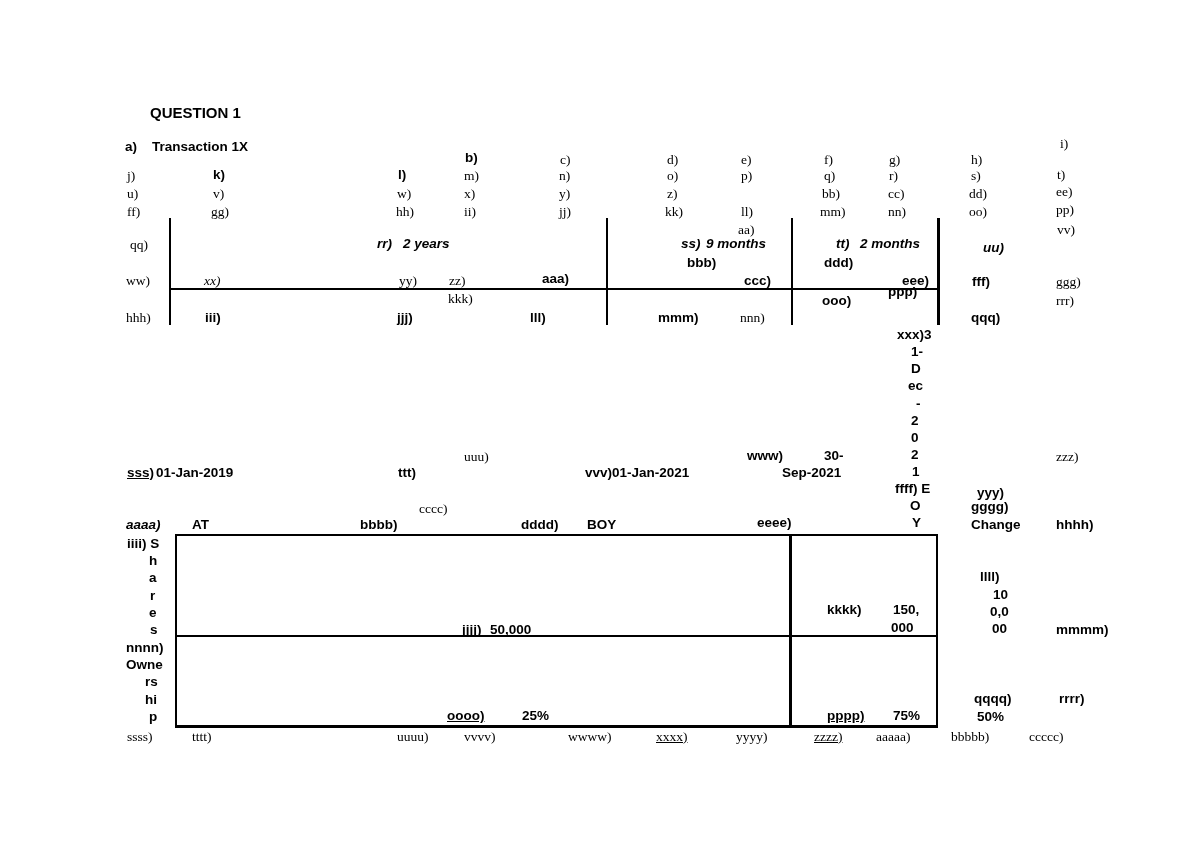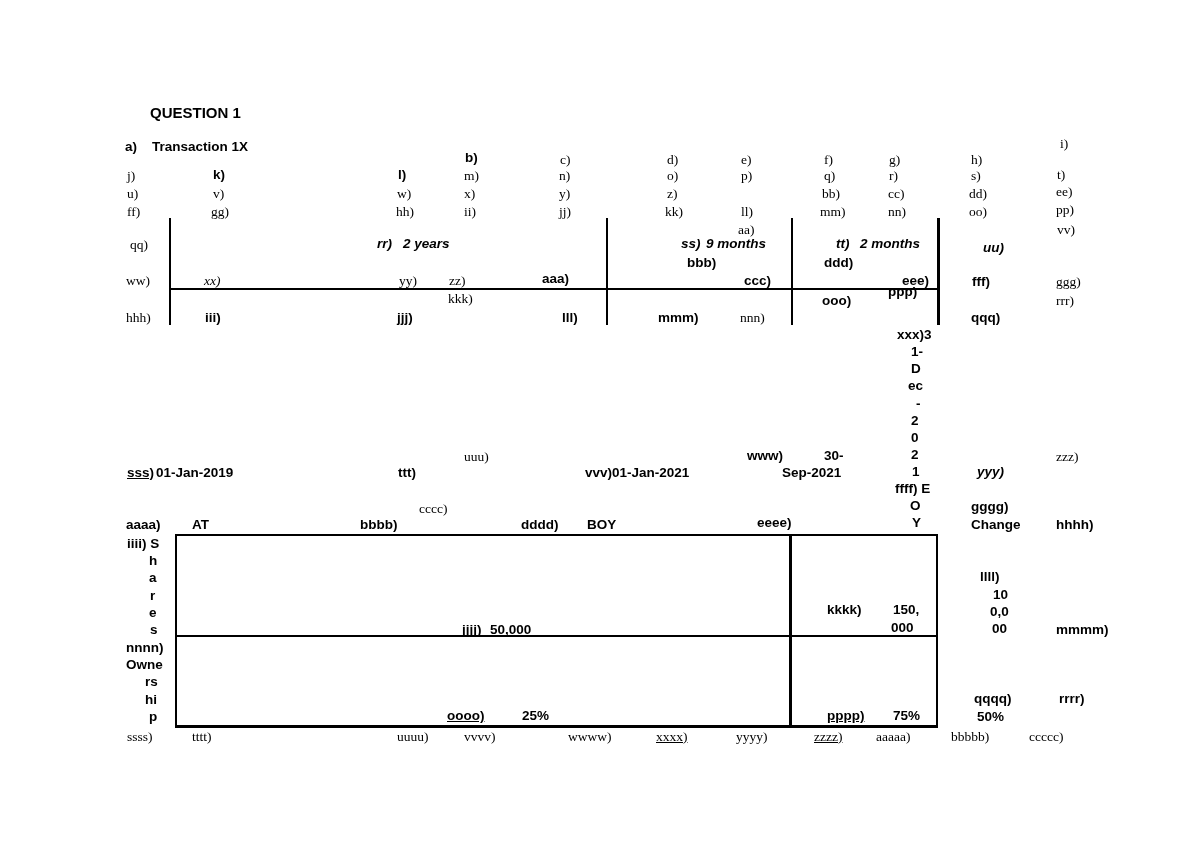--- a/index.html
+++ b/index.html
@@ -83,21 +83,21 @@
     <span class="lbl s-b" style="left: 902px; top: 273px;">eee)</span>
     <span class="lbl s-b" style="left: 972px; top: 274px;">fff)</span>
     <span class="lbl s-r" style="left: 1056px; top: 274px;">ggg)</span>
     <span class="lbl s-r" style="left: 448px; top: 291px;">kkk)</span>
     <span class="lbl s-b" style="left: 822px; top: 293px;">ooo)</span>
     <span class="lbl s-b" style="left: 888px; top: 284px;">ppp)</span>
     <span class="lbl s-r" style="left: 1056px; top: 293px;">rrr)</span>
     <span class="lbl s-r" style="left: 126px; top: 310px;">hhh)</span>
     <span class="lbl s-b" style="left: 205px; top: 310px;">iii)</span>
     <span class="lbl s-b" style="left: 397px; top: 310px;">jjj)</span>
-    <span class="lbl s-b" style="left: 562px; top: 310px;">lll)</span>
+    <span class="lbl s-b" style="left: 530px; top: 310px;">lll)</span>
     <span class="lbl s-b" style="left: 658px; top: 310px;">mmm)</span>
     <span class="lbl s-r" style="left: 740px; top: 310px;">nnn)</span>
     <span class="lbl s-b" style="left: 971px; top: 310px;">qqq)</span>
     <span class="lbl s-b" style="left: 897px; top: 327px;">xxx)3</span>
     <span class="lbl s-b" style="left: 911px; top: 344px;">1-</span>
     <span class="lbl s-b" style="left: 911px; top: 361px;">D</span>
     <span class="lbl s-b" style="left: 908px; top: 378px;">ec</span>
     <span class="lbl s-b" style="left: 916px; top: 396px;">-</span>
     <span class="lbl s-b" style="left: 911px; top: 413px;">2</span>
     <span class="lbl s-b" style="left: 911px; top: 430px;">0</span>
@@ -107,26 +107,26 @@
     <span class="lbl s-b" style="left: 910px; top: 498px;">O</span>
     <span class="lbl s-b" style="left: 912px; top: 515px;">Y</span>
     <span class="lbl s-bu" style="left: 127px; top: 465px;">sss)</span>
     <span class="lbl s-b" style="left: 156px; top: 465px;">01-Jan-2019</span>
     <span class="lbl s-b" style="left: 398px; top: 465px;">ttt)</span>
     <span class="lbl s-r" style="left: 464px; top: 449px;">uuu)</span>
     <span class="lbl s-b" style="left: 585px; top: 465px;">vvv)01-Jan-2021</span>
     <span class="lbl s-b" style="left: 747px; top: 448px;">www)</span>
     <span class="lbl s-b" style="left: 824px; top: 448px;">30-</span>
     <span class="lbl s-b" style="left: 782px; top: 465px;">Sep-2021</span>
-    <span class="lbl s-b" style="left: 977px; top: 464px; font-style: italic;">yyy)</span>
+    <span class="lbl s-b" style="left: 977px; top: 485px;">yyy)</span>
     <span class="lbl s-r" style="left: 1056px; top: 449px;">zzz)</span>
     <span class="lbl s-b" style="left: 971px; top: 499px;">gggg)</span>
     <span class="lbl s-b" style="left: 971px; top: 517px;">Change</span>
     <span class="lbl s-b" style="left: 1056px; top: 517px;">hhhh)</span>
-    <span class="lbl s-b" style="left: 126px; top: 517px;">aaaa)</span>
+    <span class="lbl s-b" style="left: 126px; top: 517px; font-style: italic;">aaaa)</span>
     <span class="lbl s-b" style="left: 192px; top: 517px;">AT</span>
     <span class="lbl s-b" style="left: 360px; top: 517px;">bbbb)</span>
     <span class="lbl s-r" style="left: 419px; top: 501px;">cccc)</span>
     <span class="lbl s-b" style="left: 521px; top: 517px;">dddd)</span>
     <span class="lbl s-b" style="left: 587px; top: 517px;">BOY</span>
     <span class="lbl s-b" style="left: 757px; top: 515px;">eeee)</span>
     <span class="lbl s-b" style="left: 127px; top: 536px;">iiii) S</span>
     <span class="lbl s-b" style="left: 149px; top: 553px;">h</span>
     <span class="lbl s-b" style="left: 149px; top: 570px;">a</span>
     <span class="lbl s-b" style="left: 150px; top: 588px;">r</span>

